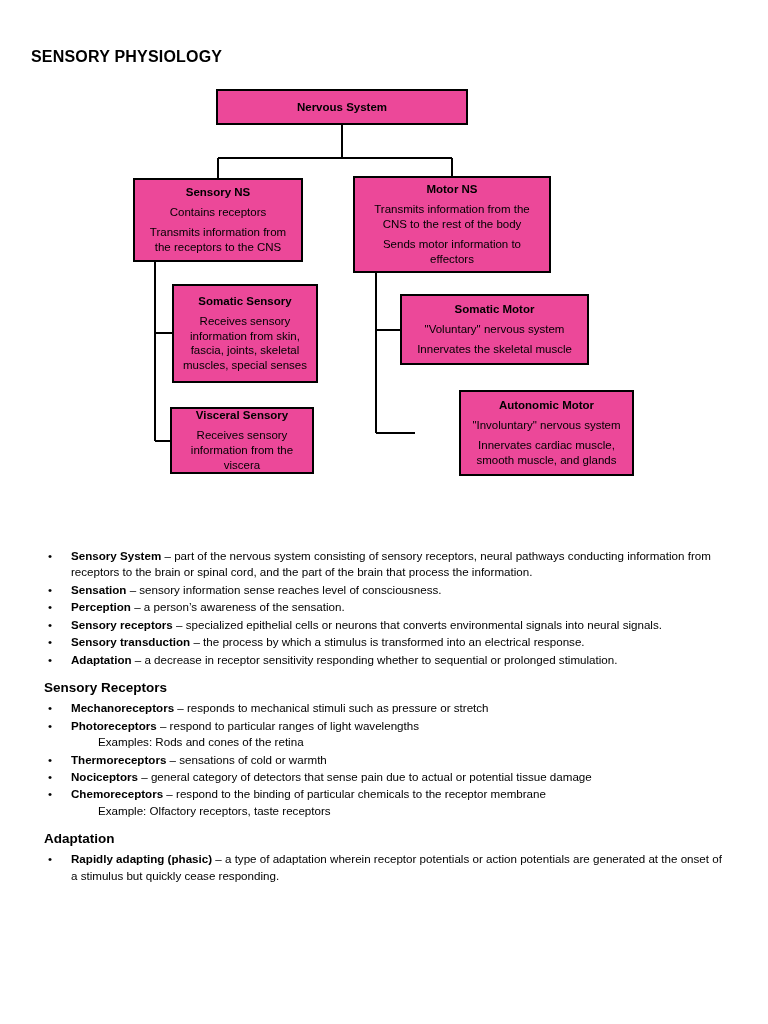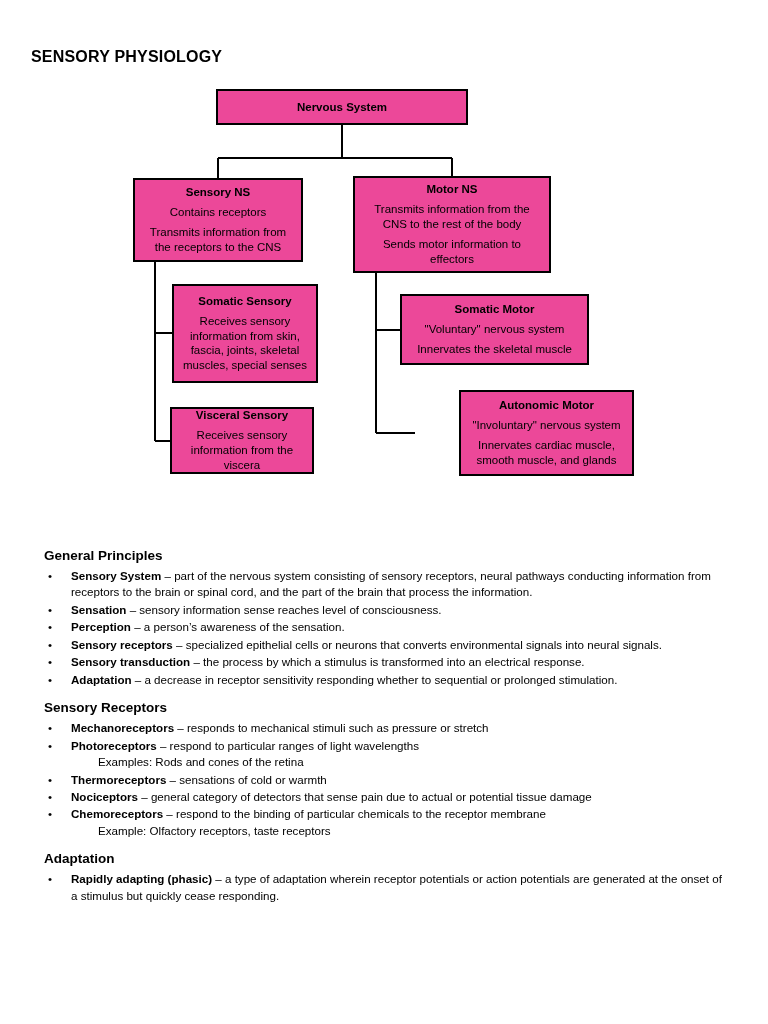--- a/index.html
+++ b/index.html
@@ -199,21 +199,20 @@
     <div class="node" id="n-autonomic-motor">
       <div class="node-title">Autonomic Motor</div>
       <div class="node-line">"Involuntary" nervous system</div>
       <div class="node-line">Innervates cardiac muscle, smooth muscle, and glands</div>
     </div>
 
   </div>
 
   <div class="content" id="content-root">
       <div class="section">
-        <div class="section-heading">General Principles</div>
         <ul class="bullets">
           <li><span class="bullet-dot">•</span><span class="term">Sensory System</span><span> – </span><span>part of the nervous system consisting of sensory receptors, neural pathways conducting information from receptors to the brain or spinal cord, and the part of the brain that process the information.</span></li>
           <li><span class="bullet-dot">•</span><span class="term">Sensation</span><span> – </span><span>sensory information sense reaches level of consciousness.</span></li>
           <li><span class="bullet-dot">•</span><span class="term">Perception</span><span> – </span><span>a person’s awareness of the sensation.</span></li>
           <li><span class="bullet-dot">•</span><span class="term">Sensory receptors</span><span> – </span><span>specialized epithelial cells or neurons that converts environmental signals into neural signals.</span></li>
           <li><span class="bullet-dot">•</span><span class="term">Sensory transduction</span><span> – </span><span>the process by which a stimulus is transformed into an electrical response.</span></li>
           <li><span class="bullet-dot">•</span><span class="term">Adaptation</span><span> – </span><span>a decrease in receptor sensitivity responding whether to sequential or prolonged stimulation.</span></li>
         </ul>
       </div>
       <div class="section">

